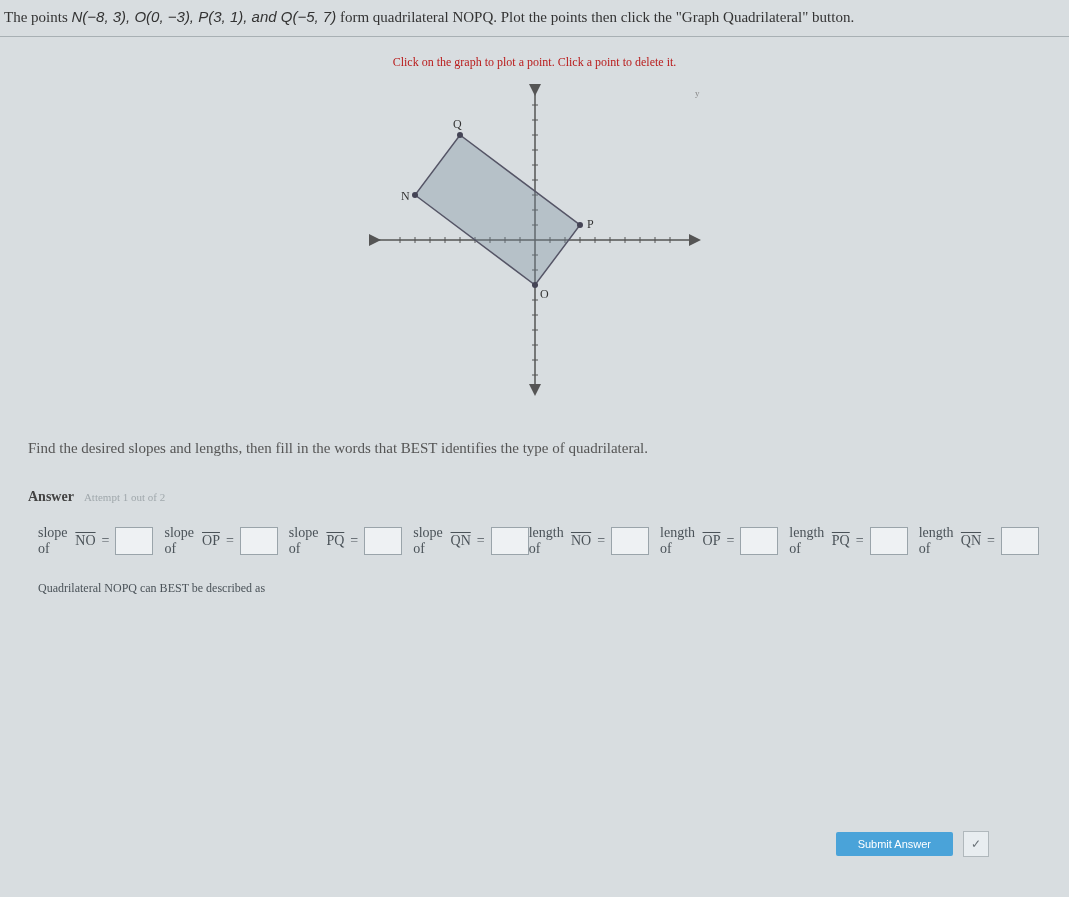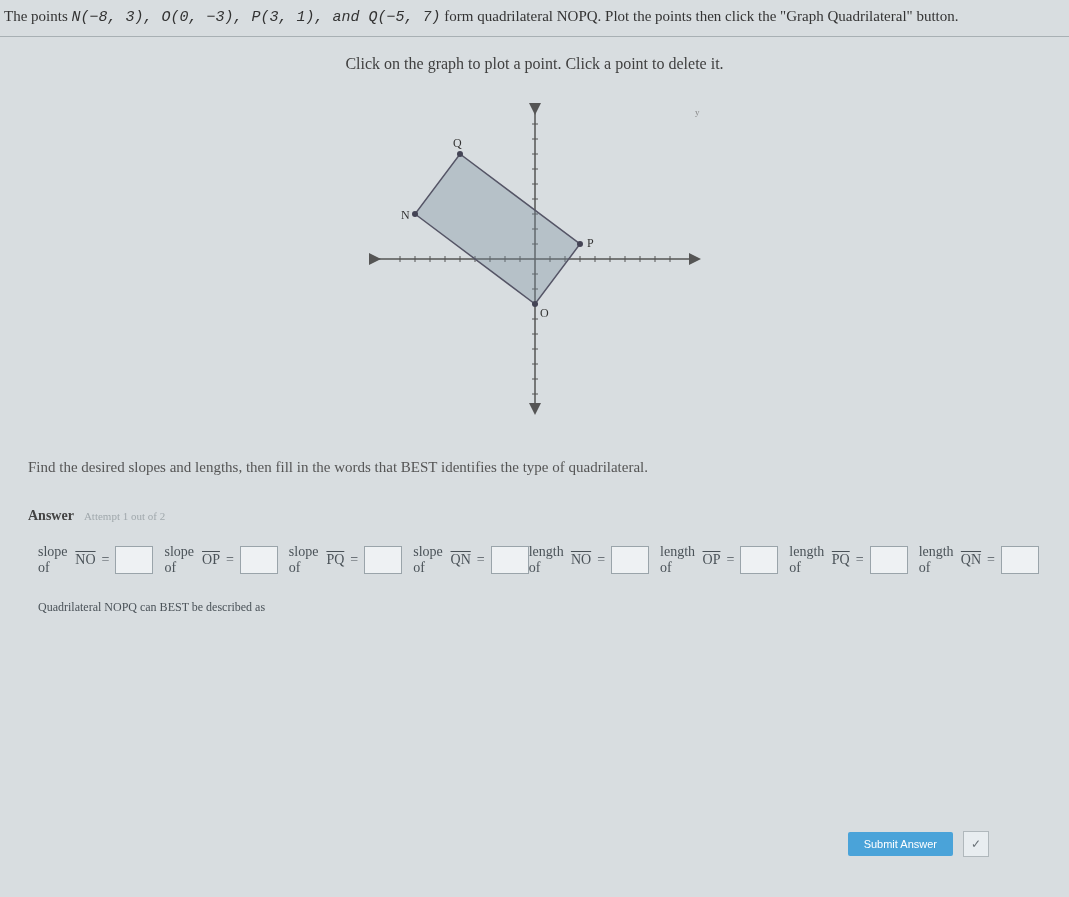--- a/index.html
+++ b/index.html
@@ -11,27 +11,27 @@
   color: #3a3a3a;
   position: relative;
   overflow: hidden;
 }
 .problem-statement {
   padding: 8px 6px 10px 4px;
   font-size: 15px;
   color: #333;
   border-bottom: 1px solid #a8b0b4;
 }
-.math-var { font-style: italic; font-family: Liberation Mono, monospace; }
+.math-var { font-style: italic; font-family: Liberation Sans, sans-serif; }
 .graph-instruction {
   text-align: center;
-  font-size: 16px;
-  color: #404040;
+  font-size: 12px;
+  color: #b91c1c;
   margin-top: 18px;
-  margin-bottom: 16px;
+  margin-bottom: 0;
 }
 .graph-area {
   display: flex;
   justify-content: center;
   margin-bottom: 30px;
 }
 .instructions {
   padding: 0 31px 0 28px;
   font-size: 15px;
   color: #555;
@@ -93,21 +93,21 @@
   right: 80px;
   bottom: 40px;
   display: flex;
   align-items: center;
   gap: 10px;
 }
 .submit-btn {
   background: #4aa3d9;
   color: #fff;
   border: none;
-  padding: 6px 16px;
+  padding: 6px 22px;
   font-size: 11px;
   cursor: pointer;
   border-radius: 2px;
 }
 .check-btn {
   width: 26px;
   height: 26px;
   background: #e8edf0;
   border: 1px solid #b0b8bc;
   color: #6a7278;

